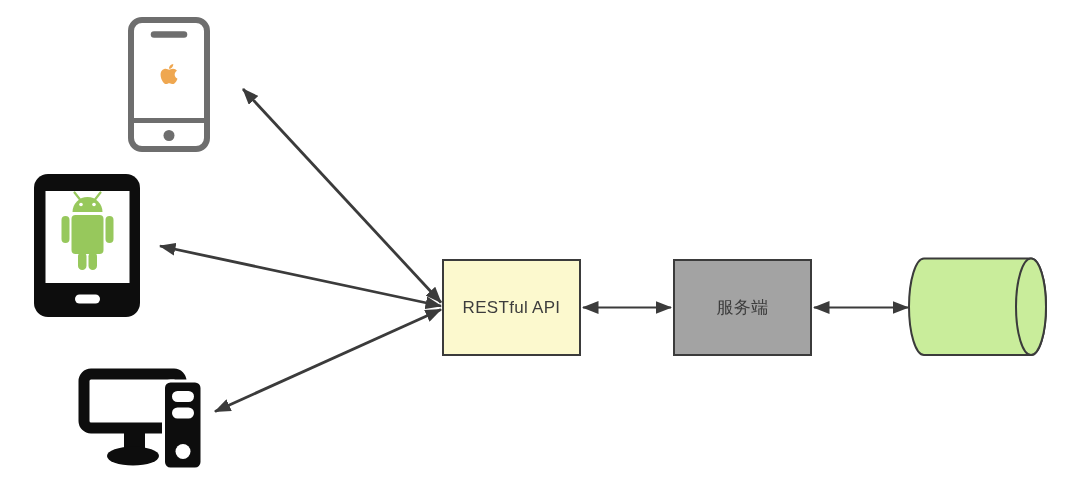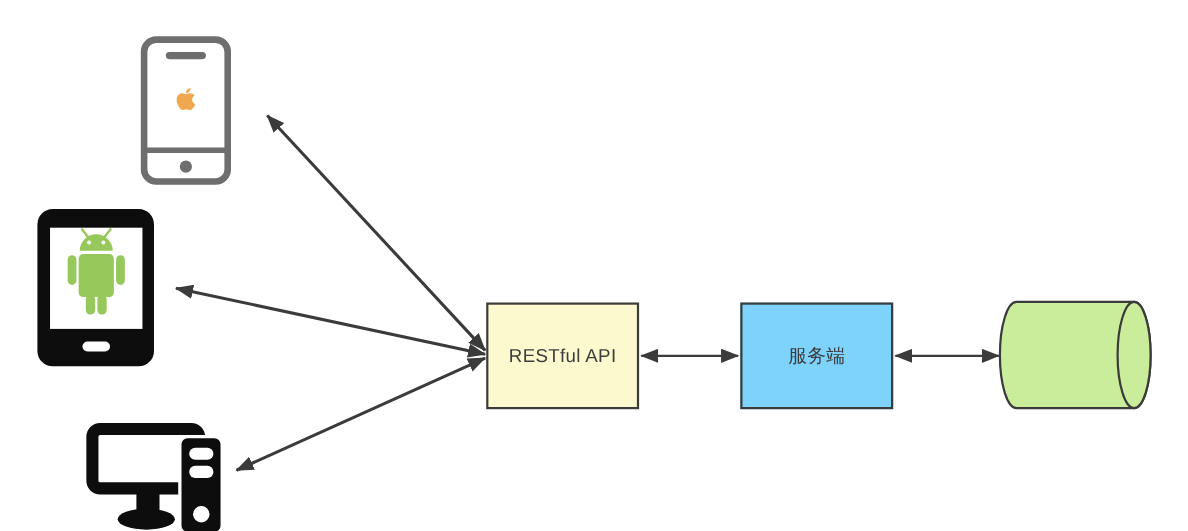--- a/index.html
+++ b/index.html
@@ -4,21 +4,21 @@
 <style>
   html, body { margin: 0; padding: 0; }
   body {
     width: 1080px; height: 483px;
     background: #ffffff;
     font-family: "Liberation Sans", sans-serif;
     position: relative;
     overflow: hidden;
   }
   .canvas {
-    position: absolute; left: 0; top: 16px;
+    position: absolute; left: 0; top: 0;
     width: 1080px; height: 388px;
   }
   svg.layer {
     position: absolute; left: 0; top: 0;
     width: 1080px; height: 483px;
   }
   .node-rect {
     position: absolute;
     box-sizing: border-box;
     border: 2px solid #3b3b3b;
@@ -97,18 +97,18 @@
     <g stroke-width="2" stroke-linejoin="round" stroke="#3B3B3B">
       <path d="M 924 258.5 A 15 48.25 0 0 0 924 355 L 1031 355 A 15 48.25 0 0 0 1031 258.5 Z" fill="#C9ED9B"></path>
       <ellipse cx="1031" cy="306.75" rx="15" ry="48.25" fill="#C9ED9B"></ellipse>
     </g>
   </svg>
 
   <div class="node-rect node-api" style="background-color: rgb(252, 249, 206);">
     <span>RESTful API</span>
   </div>
 
-  <div class="node-rect node-server" style="background-color: #7dd3fc;">
+  <div class="node-rect node-server" style="background-color: #a3a3a3;">
     <span>服务端</span>
   </div>
 
 
 </div>
 
 </body></html>

